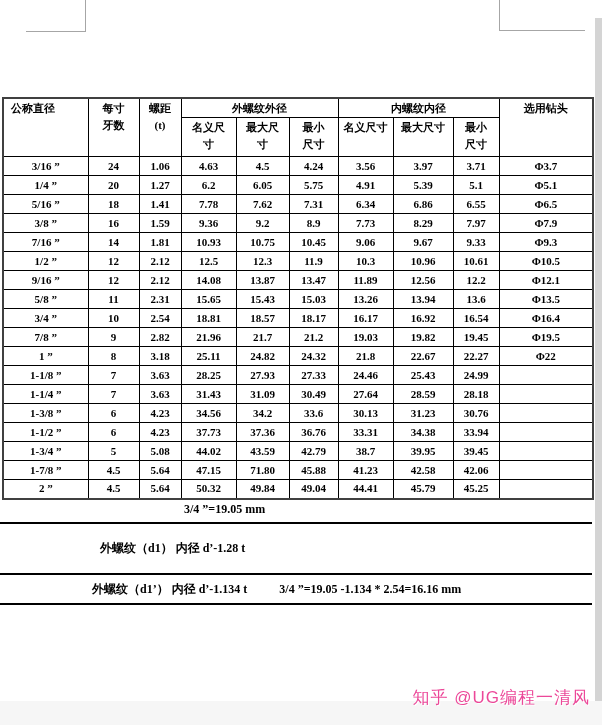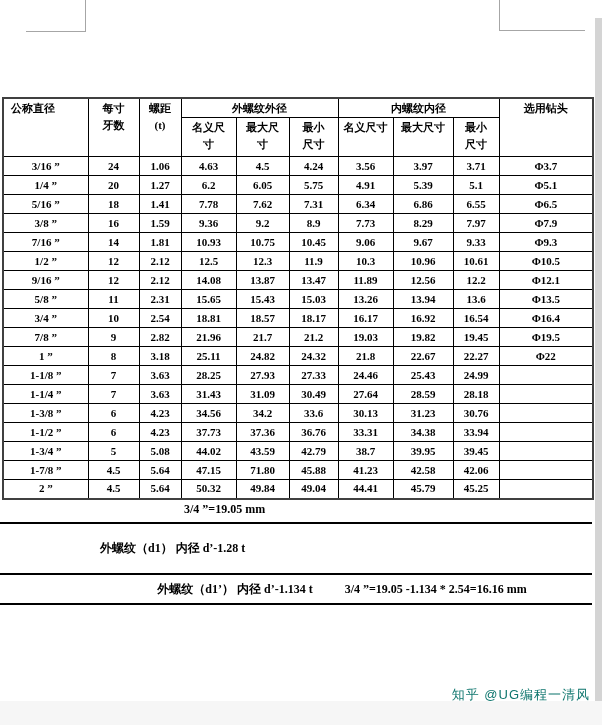--- a/index.html
+++ b/index.html
@@ -33,27 +33,27 @@
   .doc-table tbody td { vertical-align: middle; }
 
   
   .footer-block { position: absolute; left: 0; top: 497px; width: 592px; }
   .footer-row { display: flex; align-items: center; border-bottom: 2px solid #000;
                 font-size: 12px; font-weight: bold; color: #000;
                 font-family: "Liberation Serif", serif; }
   .footer-row .gap { display: inline-block; width: 32px; }
   .footer-row.r1 { height: 27px; padding-left: 152px; }
   .footer-row.r2 { height: 51px; padding-left: 100px; }
-  .footer-row.r3 { height: 30px; padding-left: 92px; justify-content: center; }
+  .footer-row.r3 { height: 30px; padding-left: 92px; }
 
   
   .bottom-band { position: absolute; left: 0; top: 701px; width: 602px; height: 24px;
                  background: #f6f6f6; }
-  .watermark { position: absolute; right: 12px; top: 686px; font-size: 13px;
-               color: #0f766e; font-family: "Liberation Sans", sans-serif;
+  .watermark { position: absolute; right: 12px; top: 686px; font-size: 17px;
+               color: #ec4899; font-family: "Liberation Sans", sans-serif;
                letter-spacing: 1px; text-shadow: 1px 1px 0 #ffffff; }
 </style>
 </head>
 <body>
 
 <div class="page">
 
   <div class="crop-mark left"></div>
   <div class="crop-mark right"></div>
   <div class="scroll-strip"></div>

